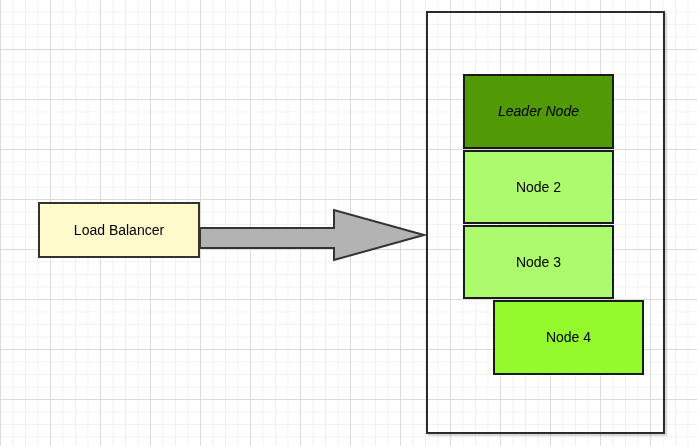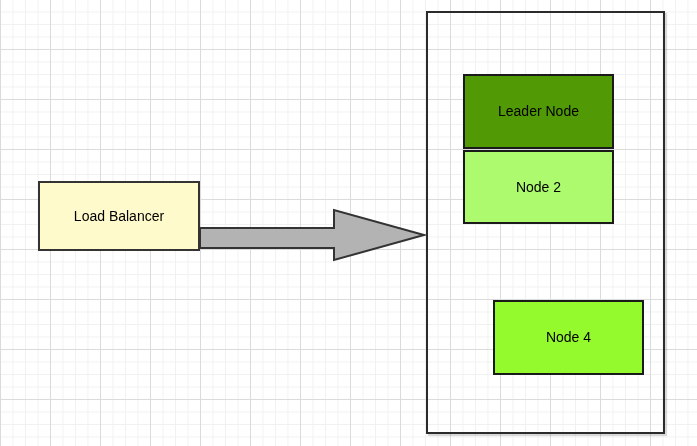--- a/index.html
+++ b/index.html
@@ -32,43 +32,43 @@
     display: flex;
     align-items: center;
     justify-content: center;
     font-size: 14px;
     line-height: 1.2;
     text-align: center;
   }
 
   .lb-box {
     left: 38px;
-    top: 181px;
+    top: 202px;
     width: 162px;
-    height: 70px;
+    height: 56px;
     border: 2px solid #333333;
   }
 
   .cluster-container {
     left: 426px;
     top: 11px;
     width: 239px;
     height: 423px;
     border: 2px solid #2b2b2b;
     background: transparent;
     box-shadow: 2px 2px 1px rgba(0,0,0,0.15);
   }
 
   .node {
     left: 463px;
     width: 151px;
     border: 2px solid #1a1a1a;
   }
 
-  .node-leader { top: 74px;  height: 75px; }
+  .node-leader { top: 74px;  height: 75px; font-style: italic; }
   .node-2      { top: 150px; height: 74px; }
   .node-3      { top: 225px; height: 74px; }
   .node-4      { top: 300px; height: 75px; }
 
   .flow-arrow-svg {
     position: absolute;
     left: 200px;
     top: 208px;
     width: 226px;
     height: 54px;
@@ -94,18 +94,21 @@
   <div class="shape cluster-container"></div>
 
   <div class="shape node node-leader" style="background-color: rgb(82, 153, 6);">
     <span class="shape-label">Leader Node</span>
   </div>
 
   <div class="shape node node-2" style="background-color: rgb(173, 250, 111);">
     <span class="shape-label">Node 2</span>
   </div>
 
+  <div class="shape node node-3" style="background-color: rgb(173, 250, 111);">
+    <span class="shape-label">Node 3</span>
+  </div>
 
   <div class="shape node node-4" style="background-color: rgb(148, 250, 46); margin-left: 30px;">
     <span class="shape-label">Node 4</span>
   </div>
 
 </div>
 
 </body></html>

